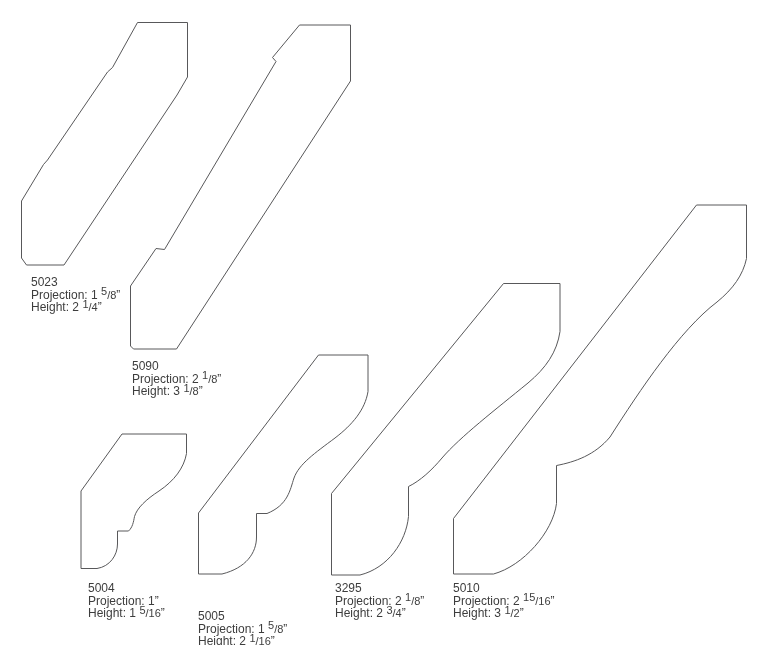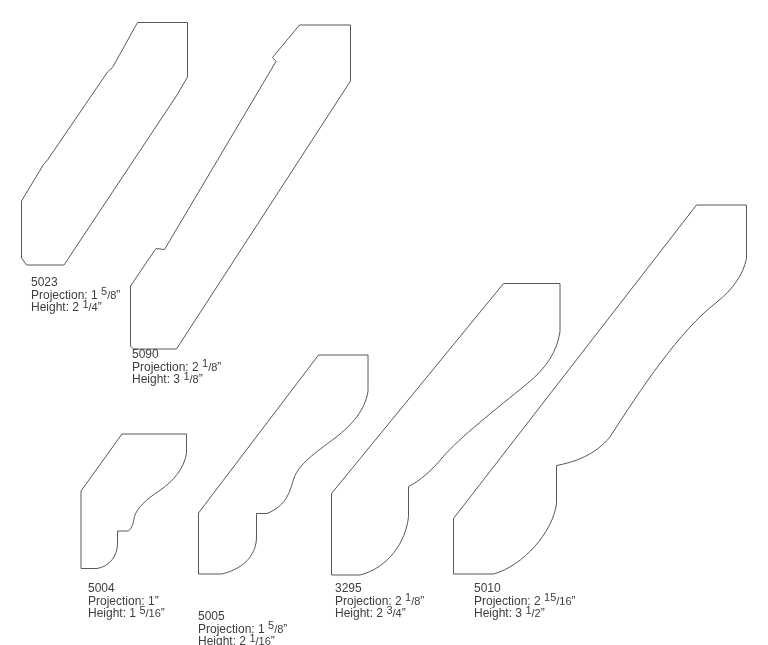--- a/index.html
+++ b/index.html
@@ -27,21 +27,21 @@
     <path class="profile" d="M503.5,283.5 L560,283.5 L560,331.5 C557,352 546,368 528,383 C495,410 460,437 442,458 C432,470 420,481 408.5,486.5 L408.5,516.5 C406,542 388,568 360,575 L331.5,575 L331.5,493.5 Z"></path>
     <path class="profile" d="M696.5,205 L746.5,205 L746.5,258.5 C743,275 733,289 717,302 C680,330 640,390 610,437 C595,455 575,462 556.5,465.5 L556.5,503.5 C553,532 523,566 493.5,574 L453.5,574 L453.5,518.5 Z"></path>
   </svg>
 
   <div class="label" style="left:31px;top:276px">
     <div class="code">5023</div>
     <div><span>Projection: </span><span>1 </span><span class="num">5</span><span class="den">/8</span><span>”</span></div>
     <div><span>Height: </span><span>2 </span><span class="num">1</span><span class="den">/4</span><span>”</span></div>
   </div>
 
-  <div class="label" style="left:132px;top:348px">
+  <div class="label" style="left:132px;top:360px">
     <div class="code">5090</div>
     <div><span>Projection: </span><span>2 </span><span class="num">1</span><span class="den">/8</span><span>”</span></div>
     <div><span>Height: </span><span>3 </span><span class="num">1</span><span class="den">/8</span><span>”</span></div>
   </div>
 
   <div class="label" style="left:88px;top:582px">
     <div class="code">5004</div>
     <div><span>Projection: </span><span>1</span><span class="num"></span><span class="den"></span><span>”</span></div>
     <div><span>Height: </span><span>1 </span><span class="num">5</span><span class="den">/16</span><span>”</span></div>
   </div>
@@ -51,19 +51,19 @@
     <div><span>Projection: </span><span>1 </span><span class="num">5</span><span class="den">/8</span><span>”</span></div>
     <div><span>Height: </span><span>2 </span><span class="num">1</span><span class="den">/16</span><span>”</span></div>
   </div>
 
   <div class="label" style="left:335px;top:582px">
     <div class="code">3295</div>
     <div><span>Projection: </span><span>2 </span><span class="num">1</span><span class="den">/8</span><span>”</span></div>
     <div><span>Height: </span><span>2 </span><span class="num">3</span><span class="den">/4</span><span>”</span></div>
   </div>
 
-  <div class="label" style="left:474px;top:582px">
+  <div class="label" style="left:453px;top:582px">
     <div class="code">5010</div>
     <div><span>Projection: </span><span>2 </span><span class="num">15</span><span class="den">/16</span><span>”</span></div>
     <div><span>Height: </span><span>3 </span><span class="num">1</span><span class="den">/2</span><span>”</span></div>
   </div>
 
 </div>
 
 </body></html>

